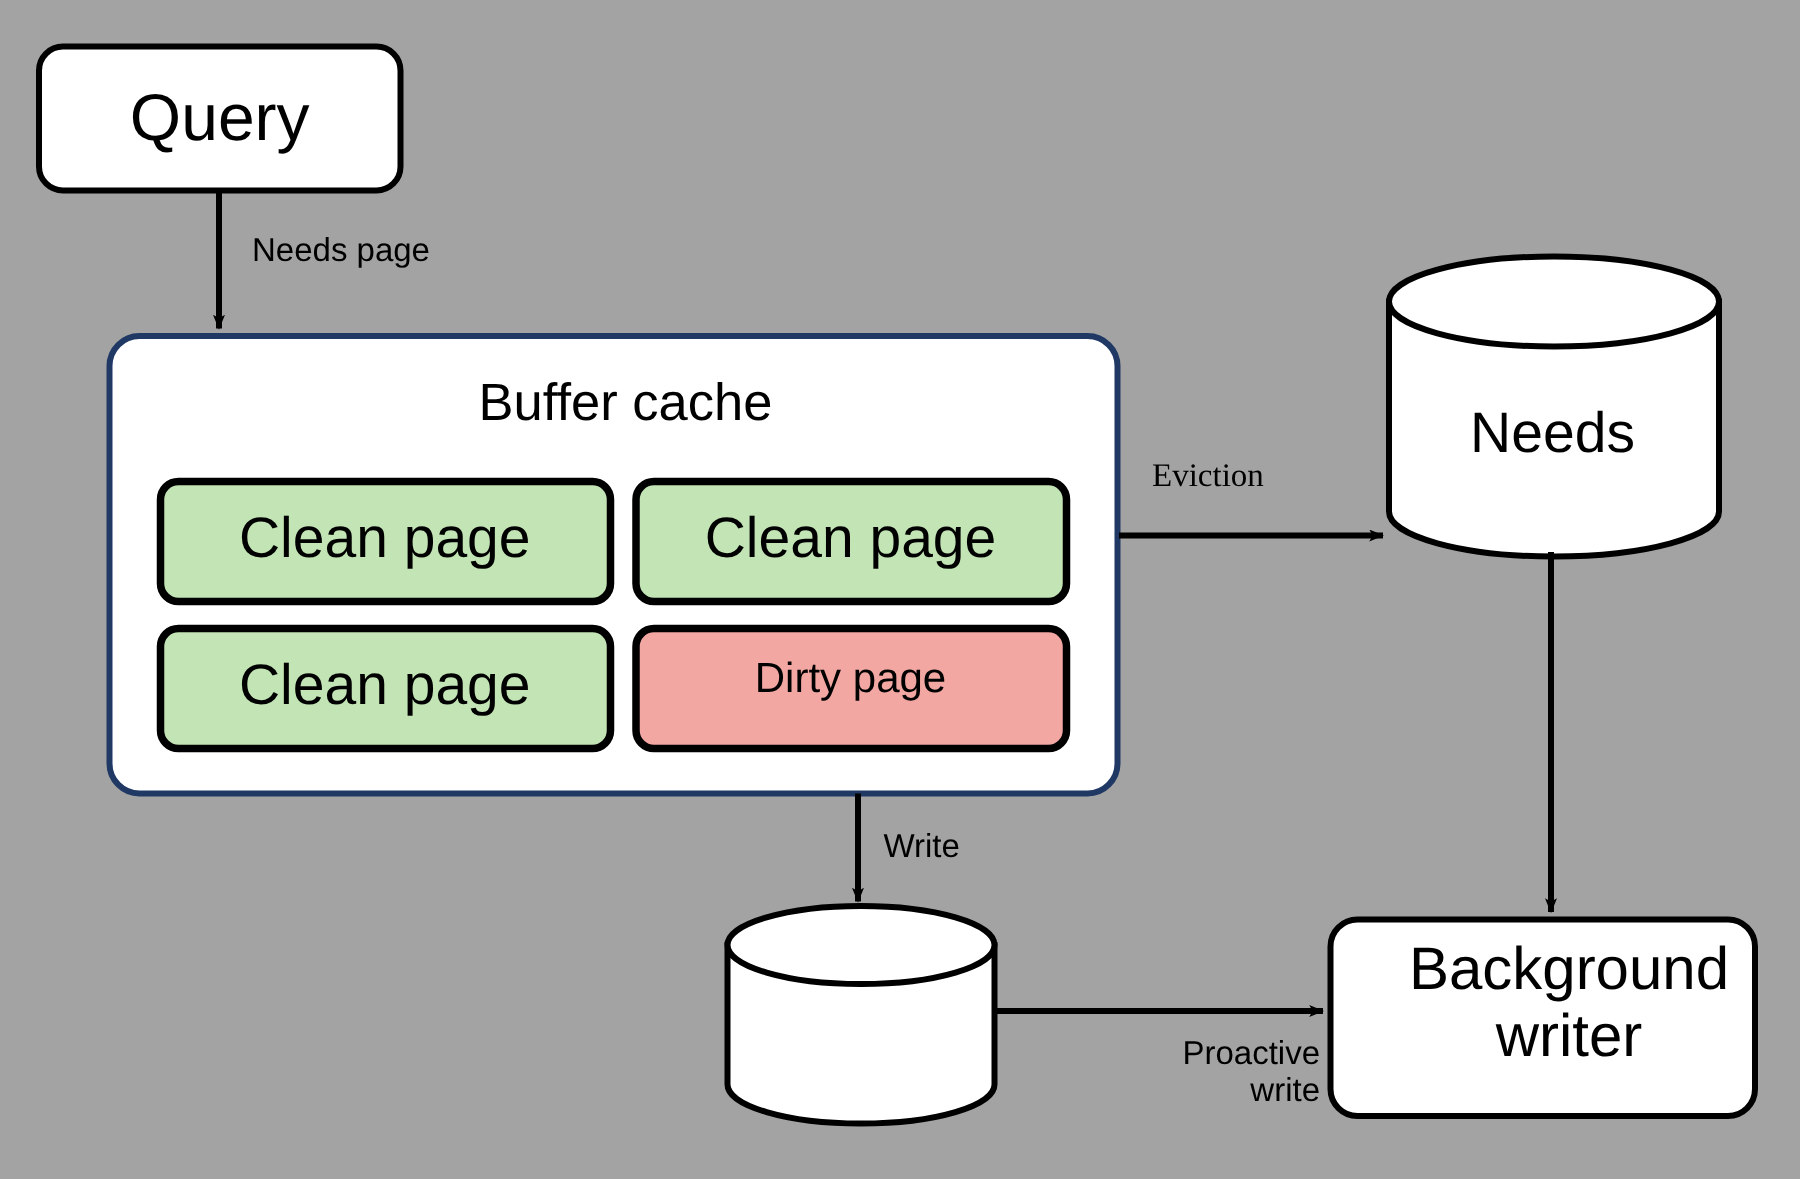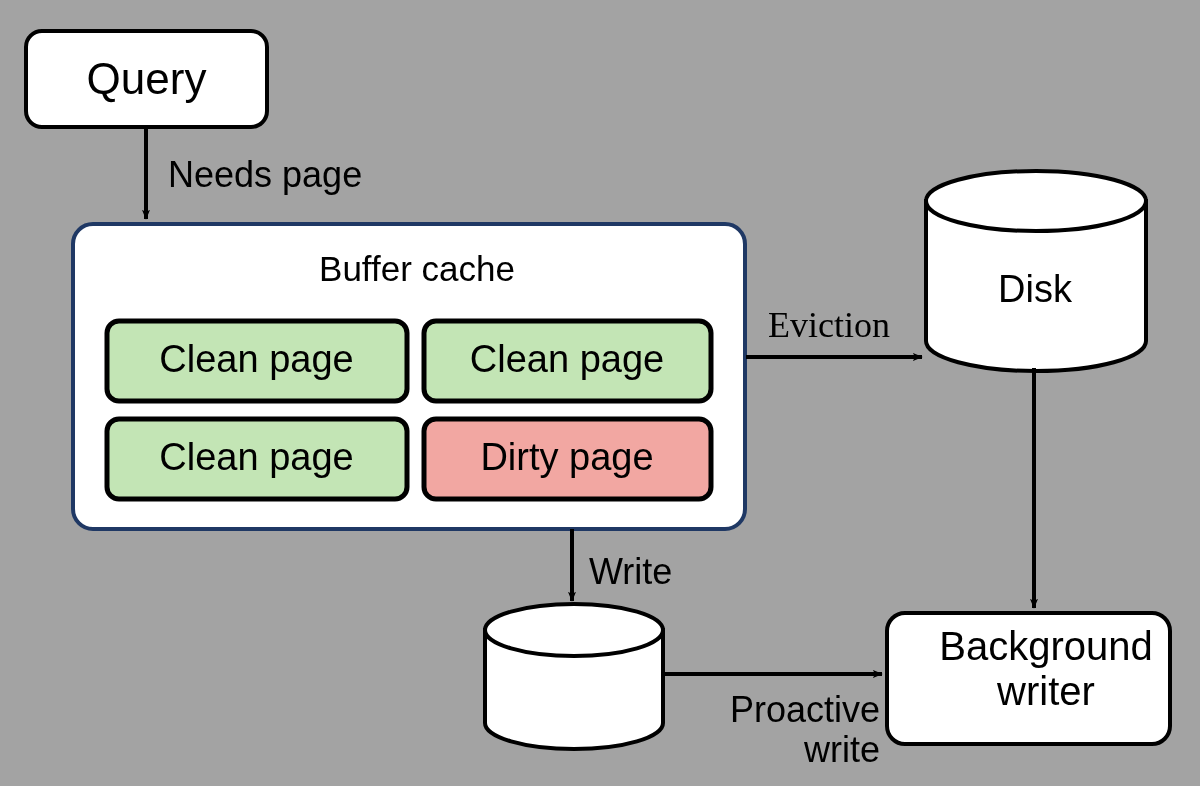--- a/index.html
+++ b/index.html
@@ -30,32 +30,32 @@
     text-align: center;
     color: #000000;
     line-height: 1.12;
     white-space: pre-line;
     pointer-events: none;
     font-family: "Liberation Sans", "DejaVu Sans", sans-serif;
   }
   .edge-label {
     position: absolute;
     color: #000000;
-    font-size: 36px;
+    font-size: 22px;
     line-height: 1.12;
     white-space: pre-line;
     font-family: "Liberation Sans", "DejaVu Sans", sans-serif;
   }
   
   #query-label        { left: 25px;  top: 54px;  width: 243px; font-size: 44px; }
   #buffer-cache-title { left: 267px; top: 249px; width: 300px; font-size: 35px; }
   #page-label-0       { left: 105px; top: 338px; width: 303px; font-size: 38px; }
   #page-label-1       { left: 422px; top: 338px; width: 290px; font-size: 38px; }
   #page-label-2       { left: 105px; top: 436px; width: 303px; font-size: 38px; }
-  #page-label-3       { left: 422px; top: 436px; width: 290px; font-size: 38px; }
+  #page-label-3       { left: 422px; top: 436px; width: 290px; font-size: 28px; }
   #disk-label         { left: 935px; top: 268px; width: 200px; font-size: 38px; }
   #wal-label          { left: 483px; top: 670px; width: 180px; font-size: 38px; }
   #bgwriter-label     { left: 885px; top: 608px; width: 322px; font-size: 40px; margin-top: 16px; }
   
   #edge-label-needs-page     { left: 168px; top: 155px; }
   #edge-label-eviction       { left: 768px; top: 305px; font-family: Liberation Serif, serif; }
   #edge-label-write          { left: 589px; top: 552px; }
   #edge-label-proactive-write{ left: 720px; top: 690px; width: 160px; text-align: right; }
 </style>
 </head>
@@ -100,21 +100,21 @@
 
   <div class="node-label" id="query-label">Query</div>
 
   <div class="node-label" id="buffer-cache-title">Buffer cache</div>
 
   <div class="node-label" id="page-label-0">Clean page</div>
   <div class="node-label" id="page-label-1">Clean page</div>
   <div class="node-label" id="page-label-2">Clean page</div>
   <div class="node-label" id="page-label-3">Dirty page</div>
 
-  <div class="node-label" id="disk-label">Disk</div>
+  <div class="node-label" id="disk-label">Needs</div>
 
 
   <div class="node-label" id="bgwriter-label">Background
 writer</div>
 
   <div class="edge-label" id="edge-label-needs-page">Needs page</div>
 
   <div class="edge-label" id="edge-label-eviction">Eviction</div>
 
   <div class="edge-label" id="edge-label-write">Write</div>

